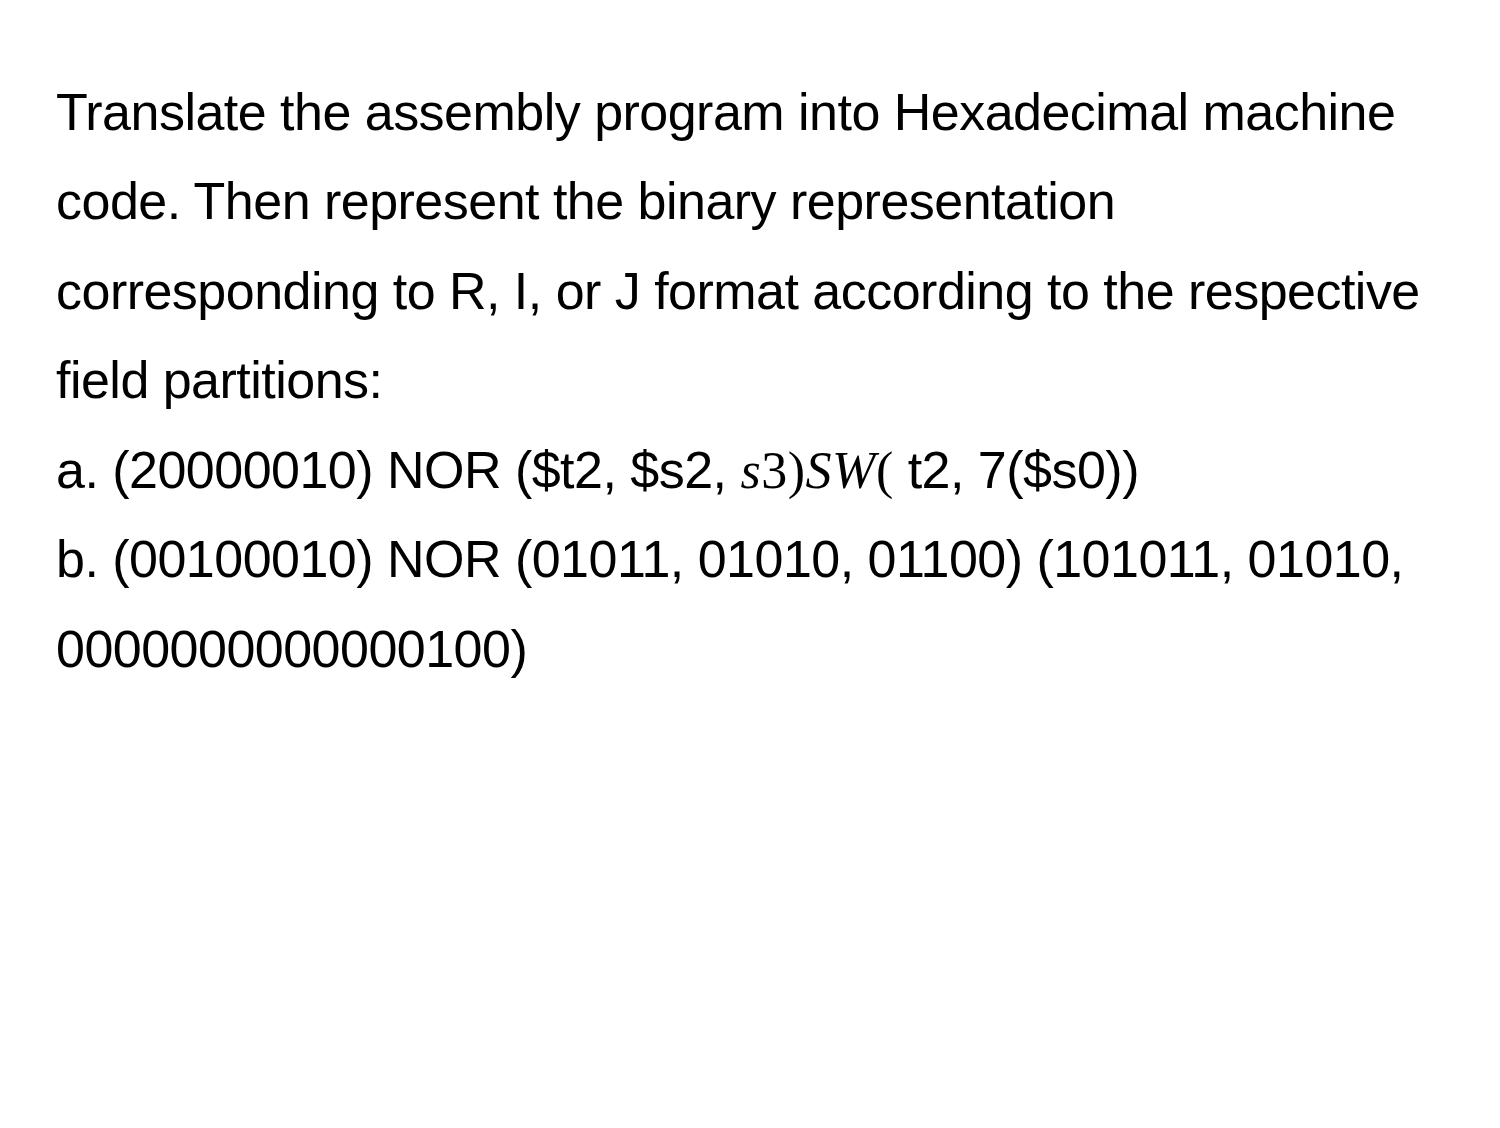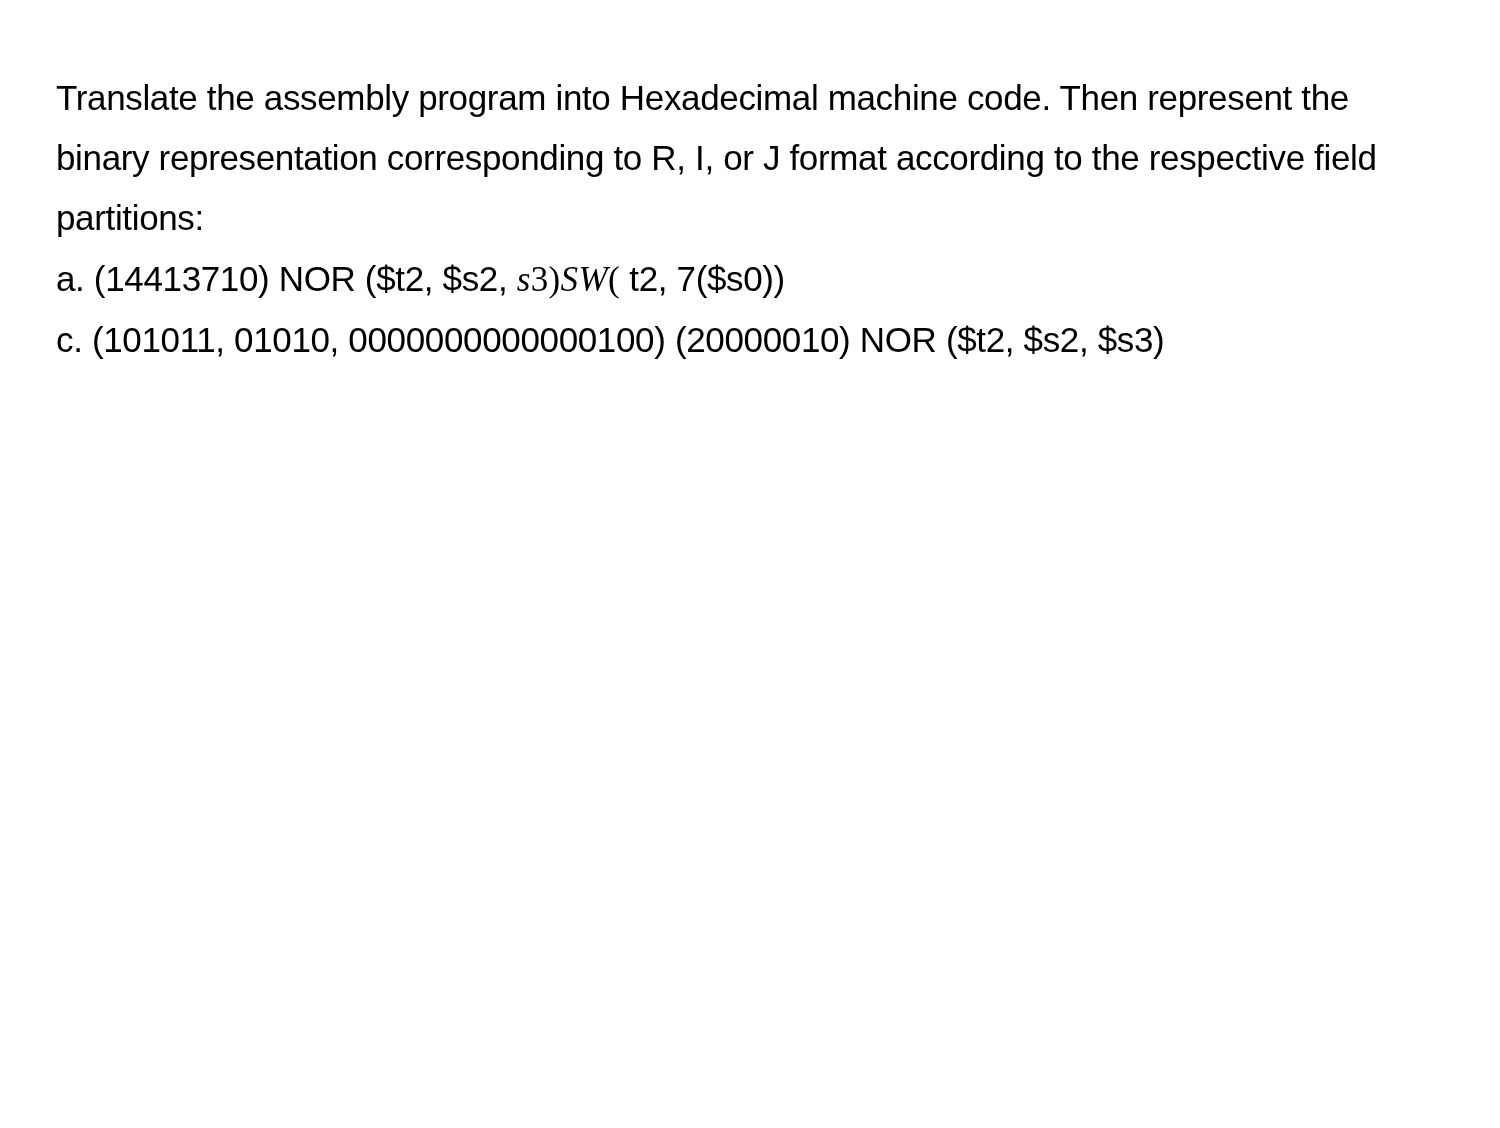--- a/index.html
+++ b/index.html
@@ -13,21 +13,21 @@
       background: #ffffff;
       font-family: -apple-system, BlinkMacSystemFont, "Segoe UI", Helvetica, Arial, sans-serif;
       overflow: hidden;
     }
     .page {
       padding: 68px 56px 56px 56px;
       width: 100%;
       height: 100%;
     }
     .content {
-      font-size: 35px;
+      font-size: 52px;
       line-height: 1.72;
       color: #000000;
       font-weight: 400;
       letter-spacing: -0.01em;
     }
     .intro {
       margin-bottom: 0;
     }
     .item {
       margin-bottom: 0;
@@ -43,16 +43,16 @@
     .math .num {
       font-style: normal;
     }
   </style>
 </head>
 <body>
 
 <div class="page">
   <div class="content">
     <div class="intro">Translate the assembly program into Hexadecimal machine code. Then represent the binary representation corresponding to R, I, or J format according to the respective field partitions:</div>
-    <div class="item"><span>a. (14413710) NOR ($t2, $s2,  </span><span class="math"><span>s</span><span class="num">3</span><span class="upright">)</span><span>SW</span><span class="upright">(</span></span><span> t2, 7($s0))</span></div>
-    <div class="item">c. (101011, 01010, 0000000000000100) (20000010) NOR ($t2, $s2, $s3)</div>
+    <div class="item"><span>a. (20000010) NOR ($t2, $s2,  </span><span class="math"><span>s</span><span class="num">3</span><span class="upright">)</span><span>SW</span><span class="upright">(</span></span><span> t2, 7($s0))</span></div>
+    <div class="item">b. (00100010) NOR (01011, 01010, 01100) (101011, 01010, 0000000000000100)</div>
   </div>
 </div>
 
 </body></html>

